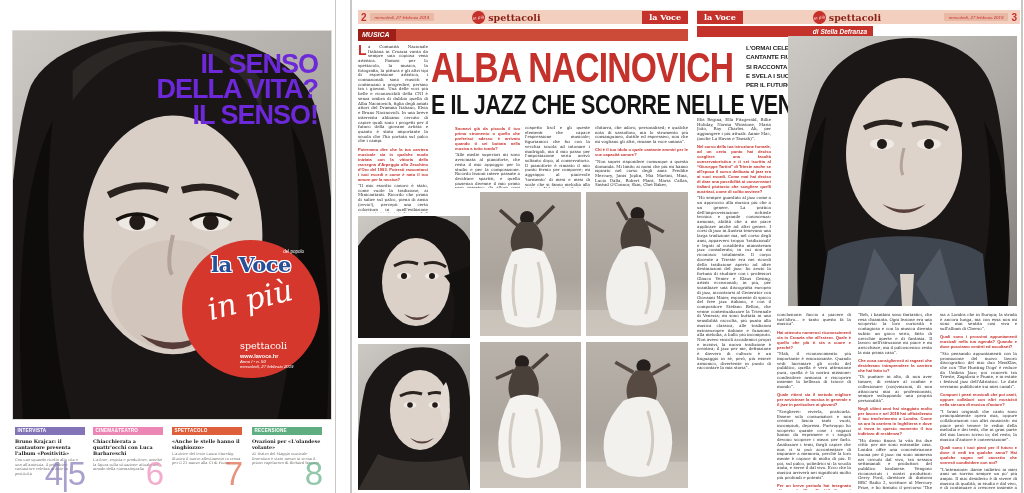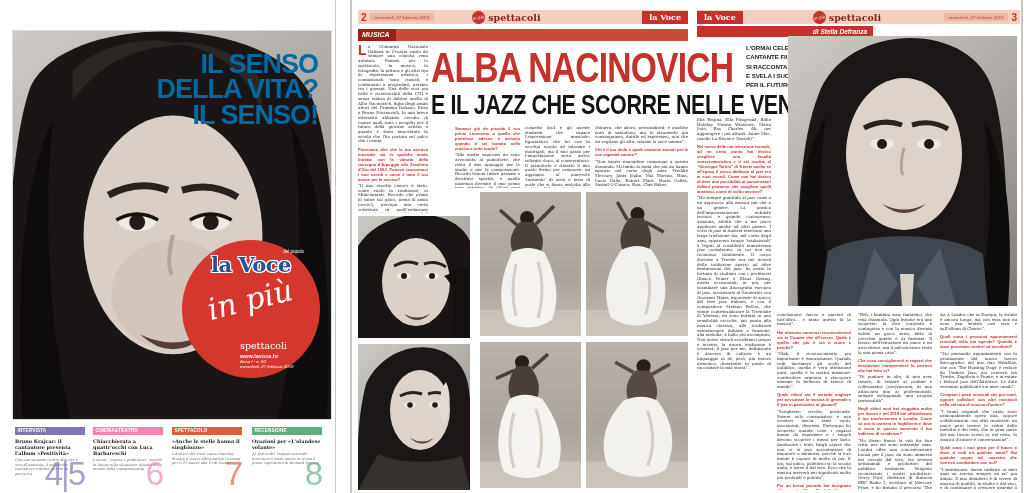--- a/index.html
+++ b/index.html
@@ -21,21 +21,21 @@
     font-family:"Liberation Sans", sans-serif; }
   .col { overflow:hidden; }
 
   
   .photo { overflow:hidden; }
   .photo svg { display:block; width:100%; height:100%; }
   .ph-cool  { background:linear-gradient(140deg,#cdcac6 0%,#a9a5a1 55%,#7e7a76 100%); }
   .ph-dance { background:linear-gradient(180deg,#b8b2ab 0%,#aba49c 60%,#c4beb5 100%); }
 
   
-  .cover-headline { text-align:right; color:#0369a1; font-weight:bold;
+  .cover-headline { text-align:right; color:#6d28d9; font-weight:bold;
     font-size:27px; line-height:0.94; letter-spacing:-1px; }
   .badge { border-radius:50%; background:#d6372d; color:#fff; }
   .badge-brand { font-family:"DejaVu Serif", serif; font-weight:bold;
     color:#27509b; font-size:21px; letter-spacing:-0.5px;
     text-shadow:-1px 0 #fff,1px 0 #fff,0 -1px #fff,0 1px #fff,
                 -1px -1px #fff,1px 1px #fff,1px -1px #fff,-1px 1px #fff; }
   .badge-sup { font-size:4.5px; color:#fff; }
   .badge-script { font-family:"DejaVu Serif", serif; font-style:italic;
     font-size:30px; color:#fff; transform:rotate(-14deg); }
   .badge-section { font-family:"DejaVu Serif", serif; font-size:9.5px; }

